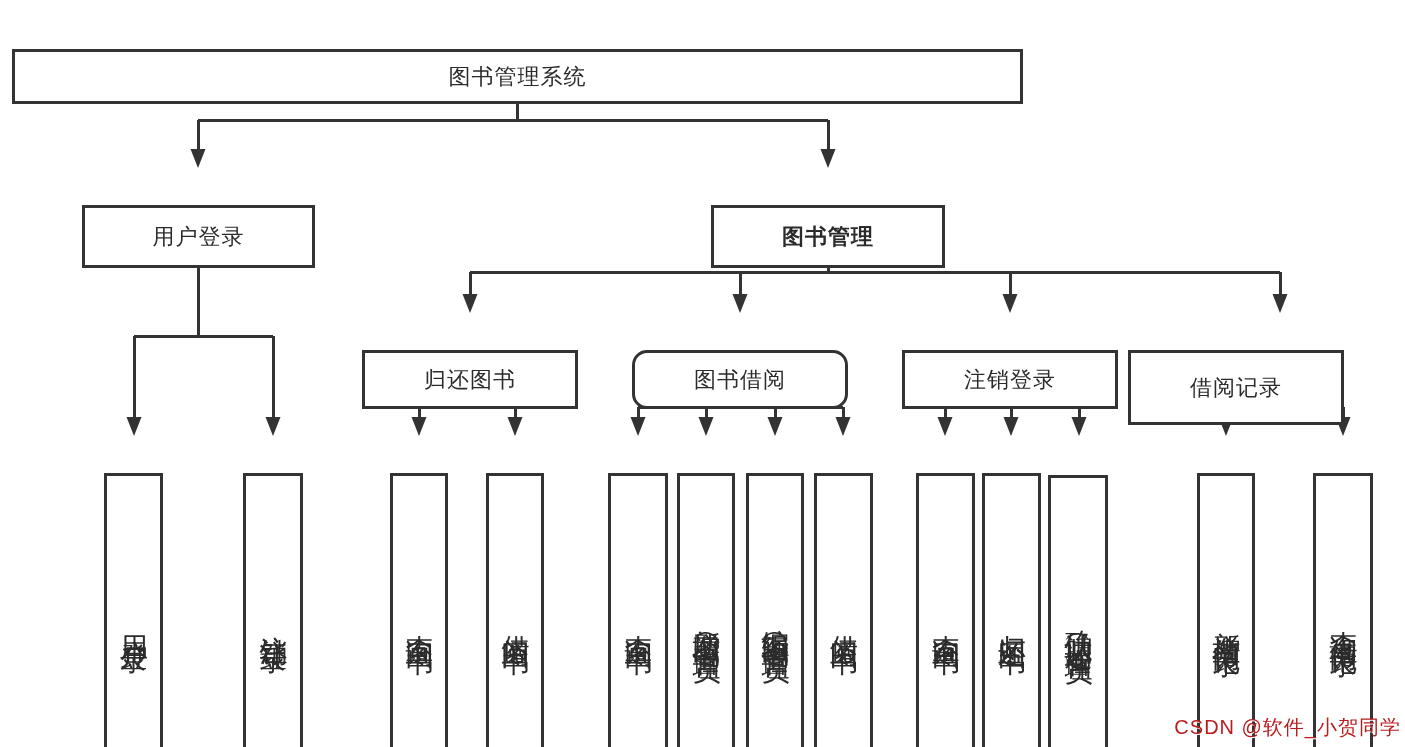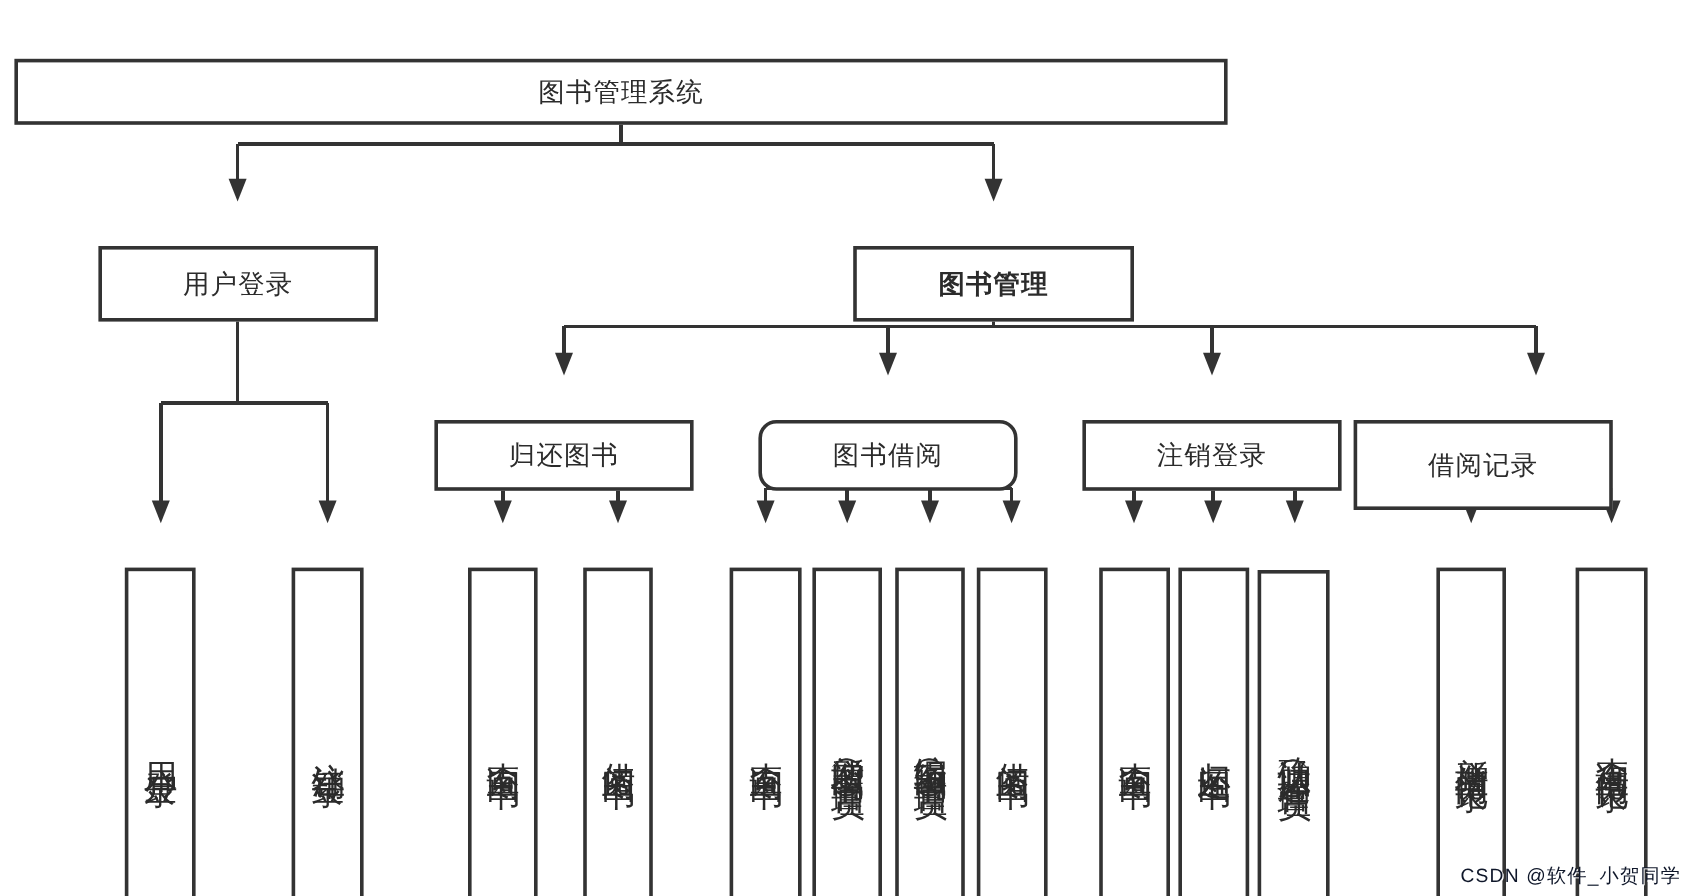--- a/index.html
+++ b/index.html
@@ -43,22 +43,22 @@
     font-size: 28px;
     letter-spacing: 4px;
     line-height: 1;
     color: #2b2b2b;
     white-space: nowrap;
   }
   .watermark {
     position: absolute;
     right: 4px;
     bottom: 6px;
-    font-size: 16px;
-    color: #0f172a;
+    font-size: 20px;
+    color: #b91c1c;
     text-shadow: 1px 1px 0 #ffffff;
     letter-spacing: 1px;
     white-space: nowrap;
   }
 </style>
 </head>
 <body>
 
 <div class="canvas">
 

